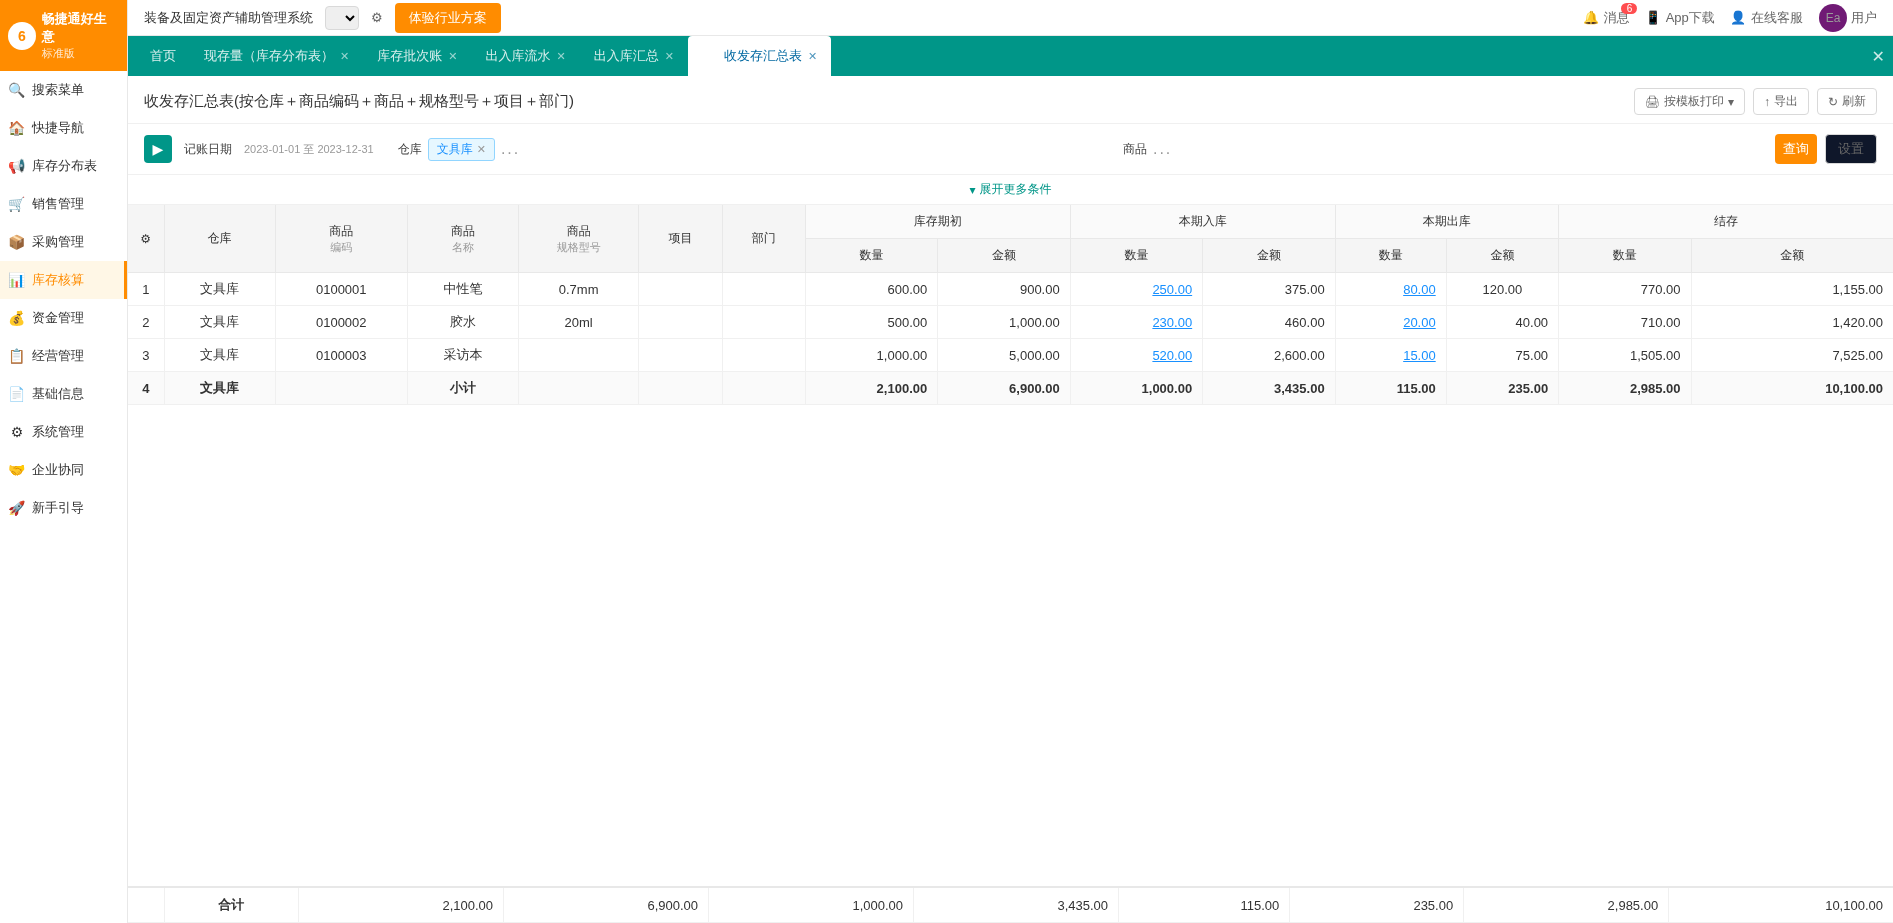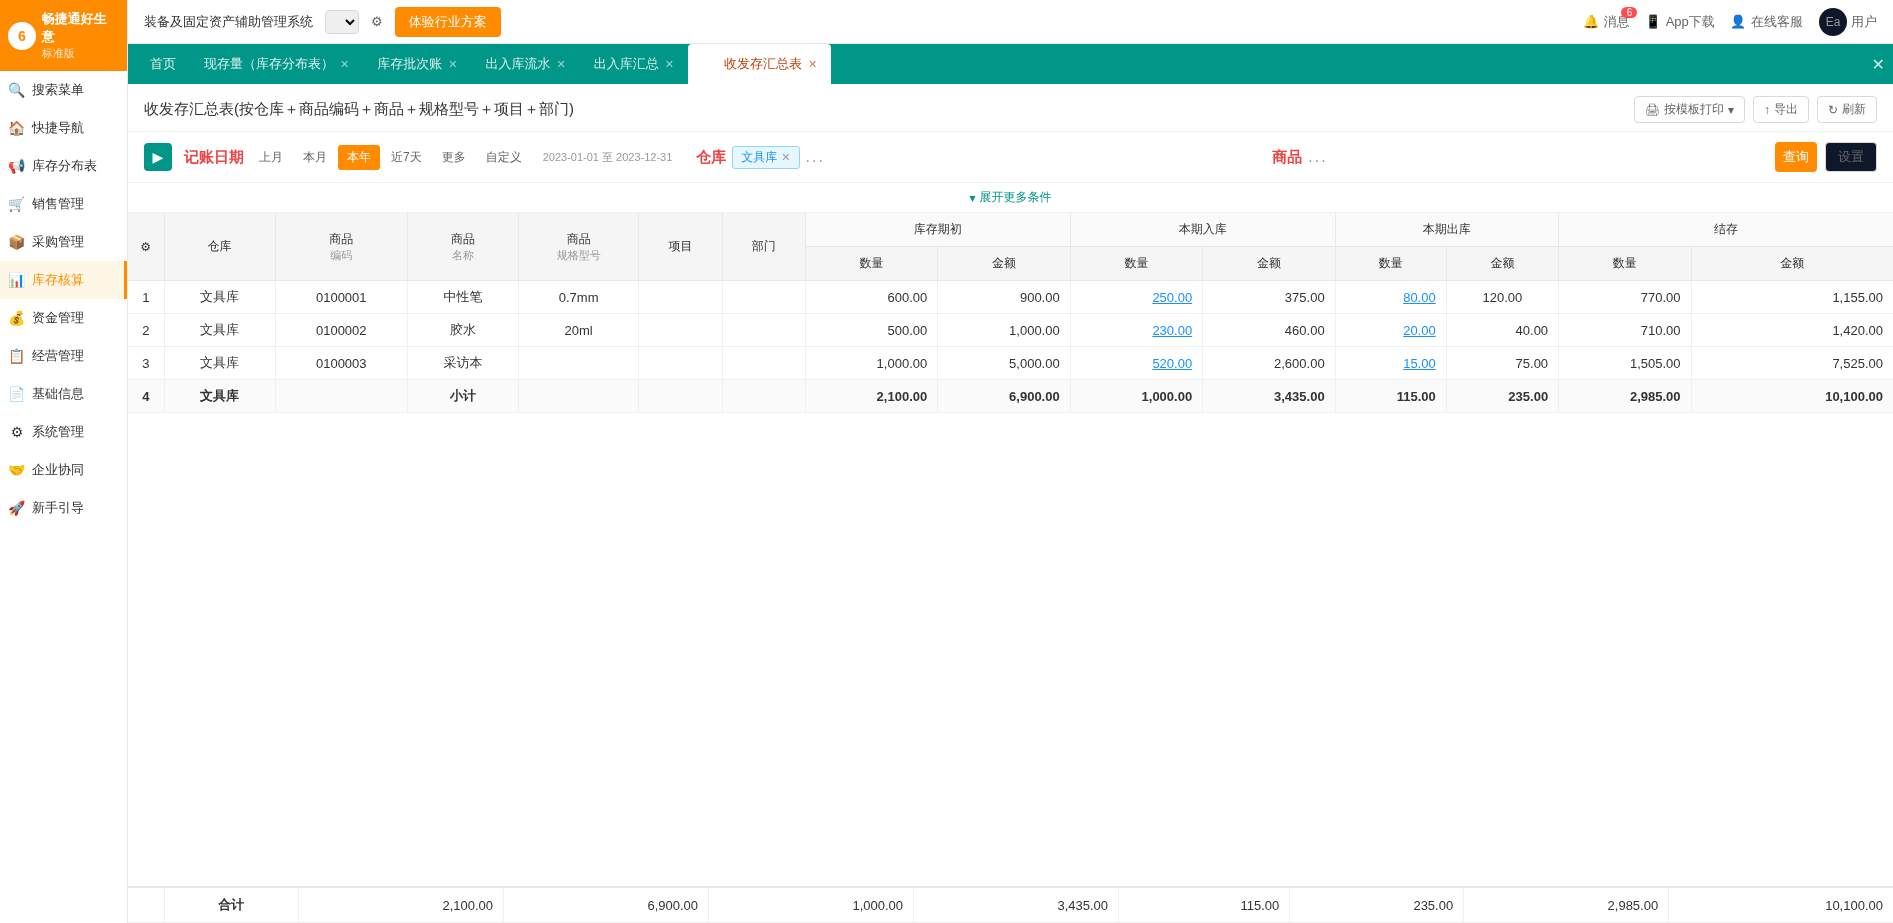--- a/index.html
+++ b/index.html
@@ -10,51 +10,51 @@
     .sidebar-logo { background: #ff8c00; padding: 10px 8px; display: flex; align-items: center; gap: 6px; min-height: 52px; }
     .sidebar-logo-icon { width: 28px; height: 28px; background: #fff; border-radius: 50%; display: flex; align-items: center; justify-content: center; color: #ff8c00; font-weight: bold; font-size: 14px; }
     .sidebar-item { padding: 10px 8px; display: flex; align-items: center; gap: 6px; cursor: pointer; color: #333; font-size: 13px; }
     .sidebar-item.active { background: #fff7e6; color: #ff8c00; border-right: 3px solid #ff8c00; }
     .sidebar-item-icon { width: 18px; text-align: center; font-size: 14px; }
 
     
     .main { flex: 1; display: flex; flex-direction: column; overflow: hidden; }
 
     
-    .top-header { background: #fff; height: 44px; display: flex; align-items: center; padding: 3px 16px; border-bottom: 1px solid #e8e8e8; gap: 12px; flex-shrink: 0; }
+    .top-header { background: #fff; height: 36px; display: flex; align-items: center; padding: 3px 16px; border-bottom: 1px solid #e8e8e8; gap: 12px; flex-shrink: 0; }
     .top-header-btn { background: #ff8c00; color: #fff; border: none; border-radius: 4px; padding: 6px 14px; cursor: pointer; font-size: 13px; }
     .top-header-actions { display: flex; align-items: center; gap: 16px; color: #666; font-size: 13px; }
     .top-header-action { display: flex; align-items: center; gap: 4px; cursor: pointer; position: relative; }
     .badge { background: #ff4d4f; color: #fff; font-size: 10px; border-radius: 10px; padding: 0 4px; min-width: 16px; text-align: center; position: absolute; top: -6px; right: -8px; }
     .gear-icon { cursor: pointer; color: #666; }
-    .user-avatar { width: 28px; height: 28px; background: #0f172a; border-radius: 50%; display: flex; align-items: center; justify-content: center; color: #999; font-size: 12px; }
+    .user-avatar { width: 28px; height: 28px; background: #701a75; border-radius: 50%; display: flex; align-items: center; justify-content: center; color: #999; font-size: 12px; }
 
     
     .tab-bar { background: #009688; display: flex; align-items: center; padding: 0 8px; height: 40px; flex-shrink: 0; }
     .tab { display: flex; align-items: center; gap: 6px; padding: 0 14px; height: 40px; cursor: pointer; color: rgba(255,255,255,0.85); font-size: 13px; position: relative; }
-    .tab.active { background: #fff; color: #c2410c; border-radius: 4px 4px 0 0; padding-left: 36px; }
+    .tab.active { background: #fff; color: #0369a1; border-radius: 4px 4px 0 0; padding-left: 36px; }
     .tab-close { font-size: 11px; opacity: 0.7; cursor: pointer; }
     .tab-bar-close { margin-left: auto; color: #fff; cursor: pointer; font-size: 16px; opacity: 0.8; }
 
     
     .page-content { flex: 1; background: #f5f5f5; overflow: auto; display: flex; flex-direction: column; }
 
     .page-inner { background: #fff; margin: 0; flex: 1; display: flex; flex-direction: column; }
 
     
     .page-title-bar { padding: 12px 16px 8px; border-bottom: 1px solid #f0f0f0; display: flex; align-items: center; justify-content: space-between; }
     .page-title { font-size: 15px; color: #333; font-weight: 500; }
     .page-title-actions { display: flex; gap: 8px; align-items: center; }
     .btn-outline { border: 1px solid #d9d9d9; background: #fff; color: #666; border-radius: 4px; padding: 4px 10px; cursor: pointer; font-size: 12px; display: flex; align-items: center; gap: 4px; }
 
     
     .filter-bar { padding: 10px 16px; border-bottom: 1px solid #f0f0f0; display: flex; align-items: center; gap: 12px; flex-wrap: wrap; }
     .filter-toggle { width: 28px; height: 28px; background: #009688; border-radius: 4px; display: flex; align-items: center; justify-content: center; color: #fff; cursor: pointer; font-size: 14px; flex-shrink: 0; }
     .filter-group { display: flex; align-items: center; gap: 6px; }
-    .filter-label { color: #ef4444; font-size: 15px; font-weight: bold; }
+    .filter-label { color: #404040; font-size: 12px; }
     .date-btn { padding: 3px 8px; border-radius: 3px; cursor: pointer; font-size: 12px; color: #666; border: 1px solid transparent; }
     .date-btn.active { background: #ff8c00; color: #fff; border-radius: 3px; }
     .filter-tag { background: #e6f7ff; border: 1px solid #91d5ff; border-radius: 3px; padding: 2px 8px; font-size: 12px; color: #1890ff; display: flex; align-items: center; gap: 4px; }
     .filter-tag-close { cursor: pointer; color: #999; font-size: 11px; }
     .filter-ellipsis { color: #999; cursor: pointer; font-size: 16px; letter-spacing: 2px; }
     .expand-btn { color: #009688; font-size: 12px; cursor: pointer; display: flex; align-items: center; gap: 4px; }
     .filter-warehouse-group { display: flex; align-items: center; gap: 6px; }
     .filter-goods-group { display: flex; align-items: center; gap: 6px; margin-left: auto; }
     .btn-query { background: #ff8c00; color: #fff; border: none; border-radius: 4px; padding: 6px 8px; cursor: pointer; font-size: 13px; }
     .btn-setting { background: #0f172a; color: #666; border: 1px solid #d9d9d9; border-radius: 4px; padding: 5px 12px; cursor: pointer; font-size: 13px; }
@@ -224,28 +224,20 @@
             <span>刷新</span>
           </button>
         </div>
       </div>
 
       <div class="filter-bar">
         <div class="filter-toggle">▶</div>
 
         <div class="filter-group">
           <span class="filter-label">记账日期</span>
-          <div id="date-buttons" style="display:flex;gap:2px;align-items:center;">
-              <span class="date-btn">上月</span>
-              <span class="date-btn">本月</span>
-              <span class="date-btn active">本年</span>
-              <span class="date-btn">近7天</span>
-              <span class="date-btn">更多</span>
-              <span class="date-btn">自定义</span>
-            </div>
         </div>
 
         <div style="display:flex;flex-direction:column;">
           <div style="display:flex;gap:2px;">
             <span style="font-size:11px;color:#999;">2023-01-01 至 2023-12-31</span>
           </div>
         </div>
 
         <div class="filter-warehouse-group" style="margin-left:12px;">
           <span class="filter-label">仓库</span>

